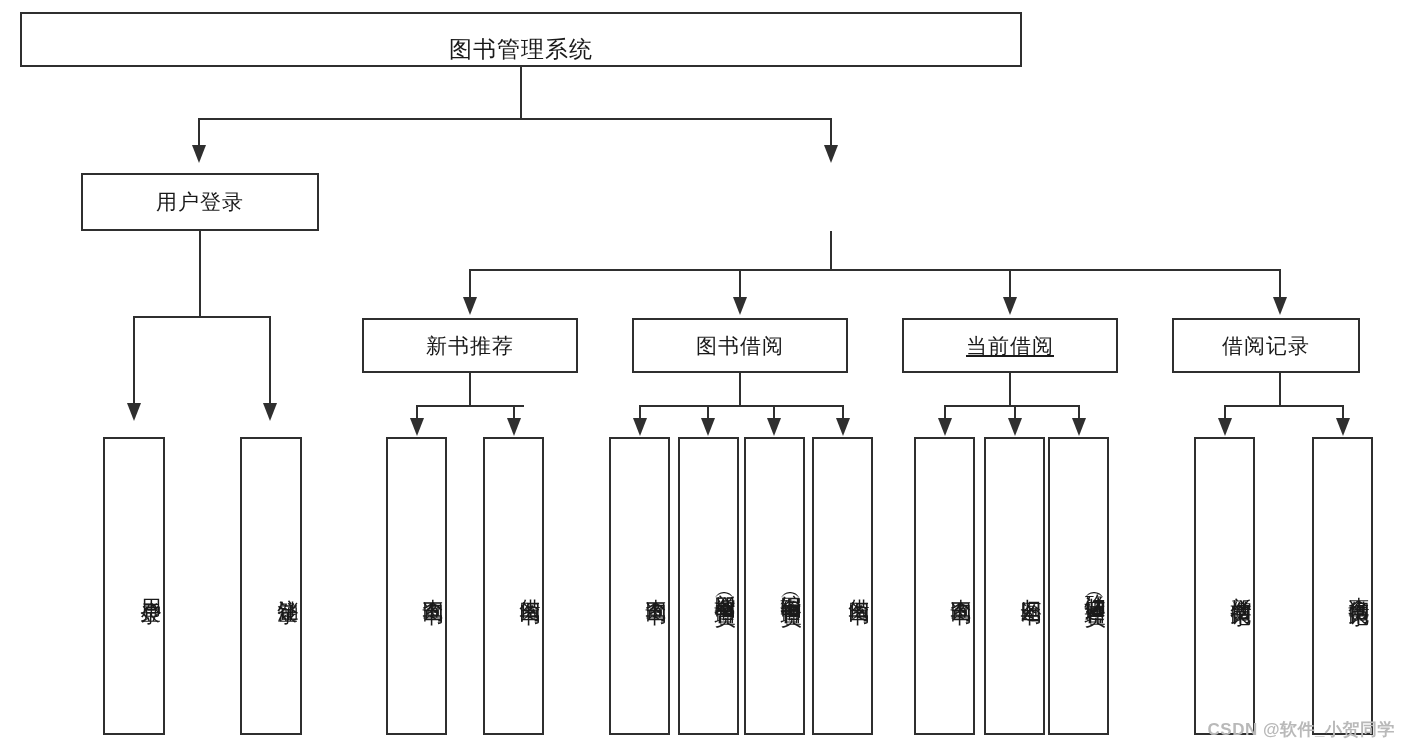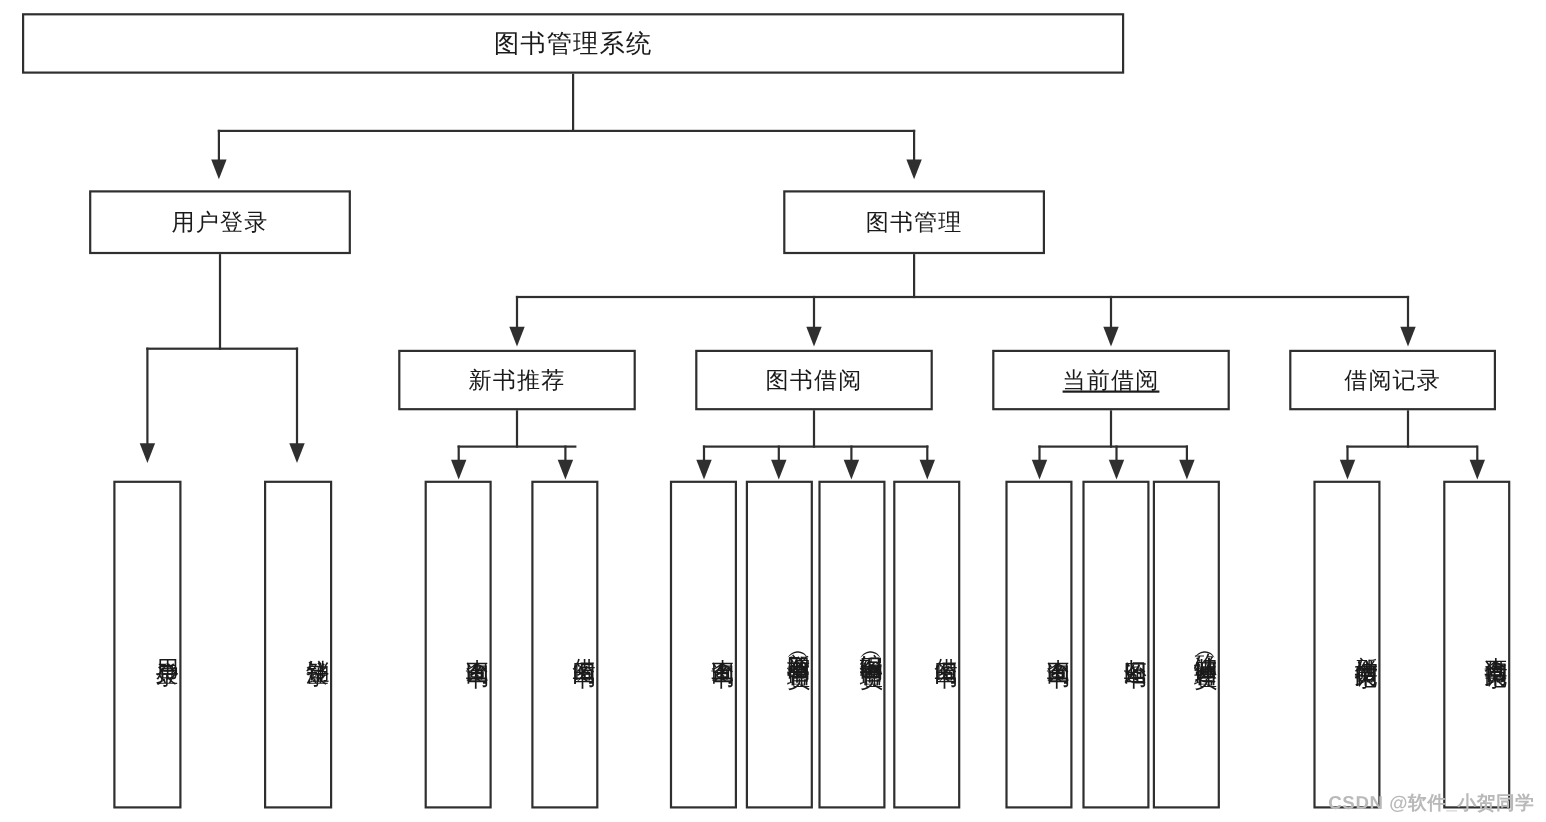--- a/index.html
+++ b/index.html
@@ -23,20 +23,21 @@
     border: 2px solid #2f2f2f;
     background: #ffffff;
     display: flex;
     align-items: center;
     justify-content: center;
     color: #1a1a1a;
   }
   .node.root {
     font-size: 23px;
     letter-spacing: 1px;
+    align-items: flex-end;
   }
   .node.level2 {
     font-size: 21px;
     letter-spacing: 1px;
   }
   .node.leaf {
     writing-mode: vertical-rl;
     text-orientation: upright;
     font-size: 21px;
     line-height: 1.18;
@@ -84,23 +85,20 @@
   <div class="conn hline" style="left:198px; top:118px; width:634px; height:2px;"></div>
 
   <div class="conn vline" style="left:198px; top:118px; width:2px; height:30px;"></div>
   <div class="arrow" style="left:192px; top:145px;"></div>
 
   <div class="conn vline" style="left:830px; top:118px; width:2px; height:30px;"></div>
   <div class="arrow" style="left:824px; top:145px;"></div>
 
   <div class="node level2" style="left:81px; top:173px; width:238px; height:58px;">
     <span>用户登录</span>
-  </div>
-  <div class="node level2" style="left:712px; top:173px; width:238px; height:58px;">
-    <span>图书管理</span>
   </div>
 
   <div class="conn vline" style="left:199px; top:231px; width:2px; height:87px;"></div>
   <div class="conn hline" style="left:133px; top:316px; width:138px; height:2px;"></div>
   <div class="conn vline" style="left:133px; top:316px; width:2px; height:90px;"></div>
   <div class="arrow" style="left:127px; top:403px;"></div>
   <div class="conn vline" style="left:269px; top:316px; width:2px; height:90px;"></div>
   <div class="arrow" style="left:263px; top:403px;"></div>
 
   <div class="conn vline" style="left:830px; top:231px; width:2px; height:40px;"></div>

